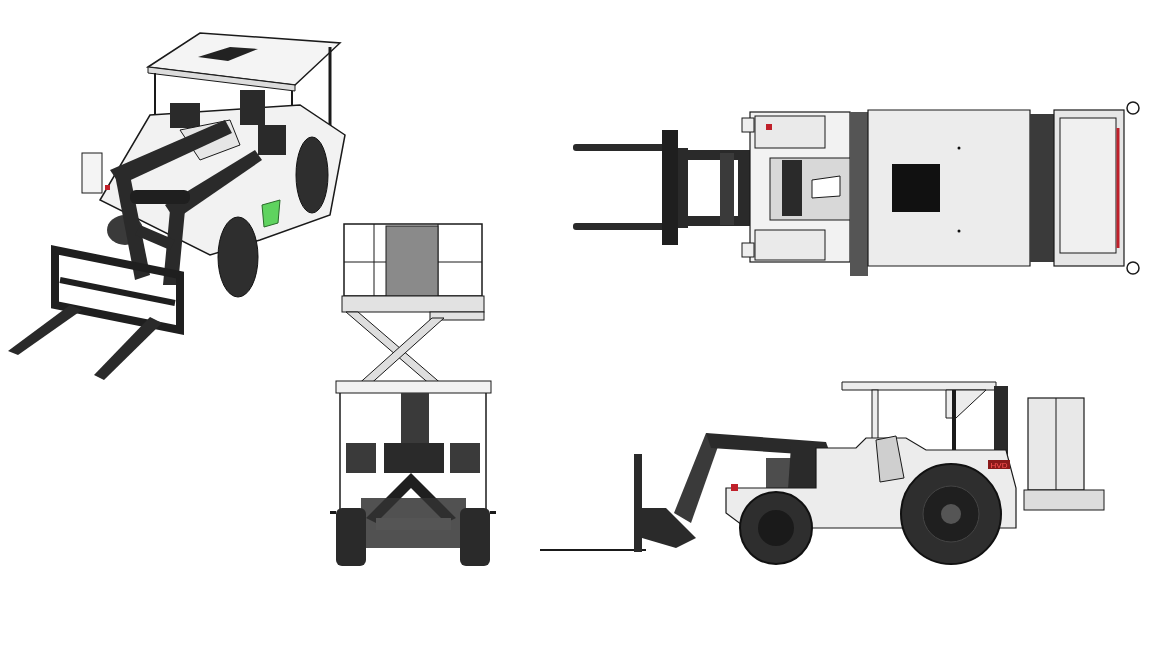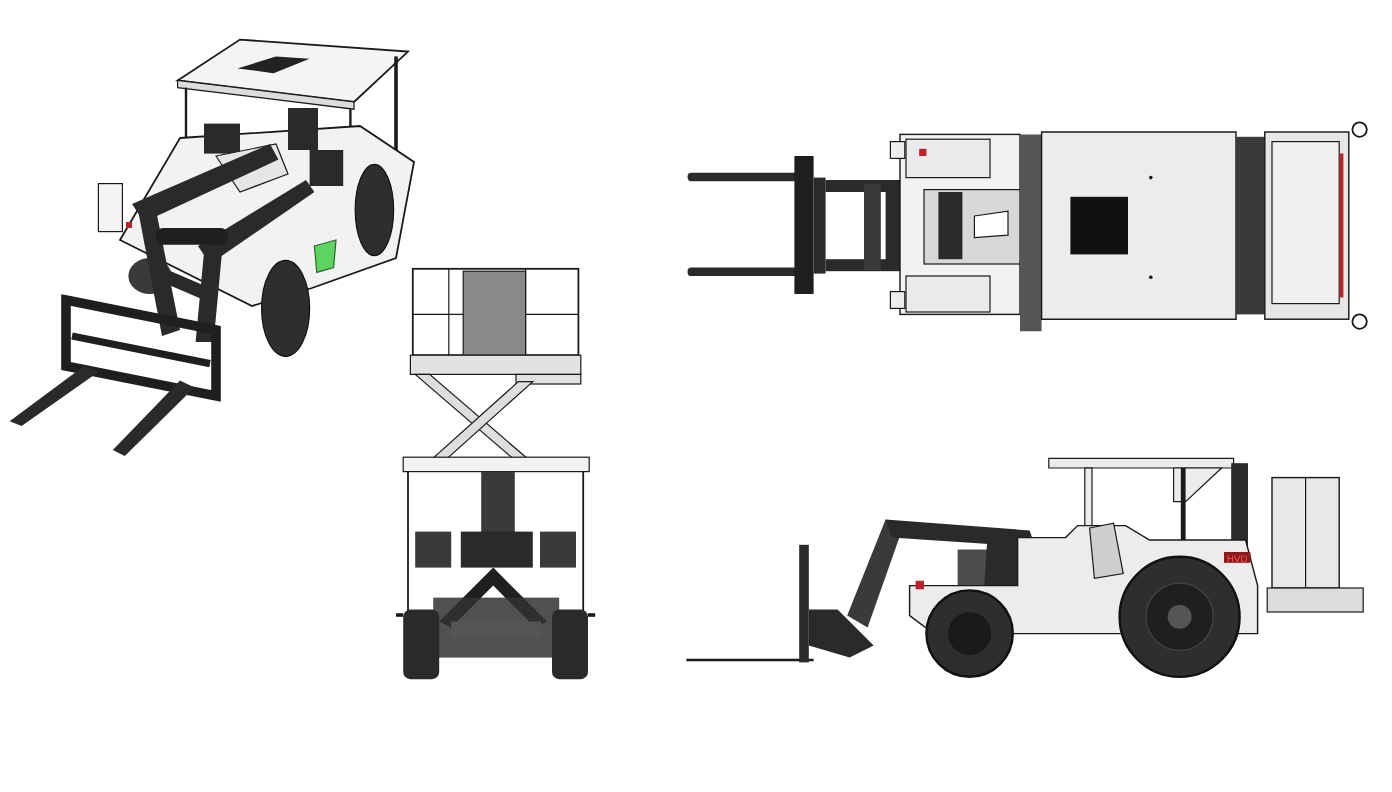--- a/index.html
+++ b/index.html
@@ -118,21 +118,21 @@
 
     <rect x="460" y="16" width="24" height="148" fill="#3a3a3a"></rect>
     <rect x="484" y="12" width="70" height="156" fill="#e6e6e6" stroke="#1a1a1a" stroke-width="1.2"></rect>
     <rect x="490" y="20" width="56" height="135" fill="#f0f0f0" stroke="#1a1a1a"></rect>
     <line x1="548" y1="30" x2="548" y2="150" stroke="#c0202a" stroke-width="3"></line>
     <circle cx="563" cy="10" r="6" fill="none" stroke="#1a1a1a" stroke-width="1.5"></circle>
     <circle cx="563" cy="170" r="6" fill="none" stroke="#1a1a1a" stroke-width="1.5"></circle>
   </svg>
 </div>
 
-<div class="view" style="left:568px;top:378px;width:575px;height:192px;">
+<div class="view" style="left:536px;top:378px;width:575px;height:192px;">
   <svg width="575" height="192" viewBox="0 0 575 192">
 
     <line x1="4" y1="172" x2="110" y2="172" stroke="#1a1a1a" stroke-width="2"></line>
     <rect x="98" y="76" width="8" height="98" fill="#2a2a2a"></rect>
     <polygon points="106,130 130,130 160,160 140,170 106,160" fill="#2a2a2a"></polygon>
 
     <polygon points="138,135 170,55 185,60 155,145" fill="#3a3a3a"></polygon>
     <polygon points="170,55 290,64 295,78 175,70" fill="#2a2a2a"></polygon>
     <polygon points="230,80 290,80 290,140 230,140" fill="#3a3a3a" opacity="0.9"></polygon>
     <polygon points="255,68 285,68 278,140 250,140" fill="#2a2a2a"></polygon>

